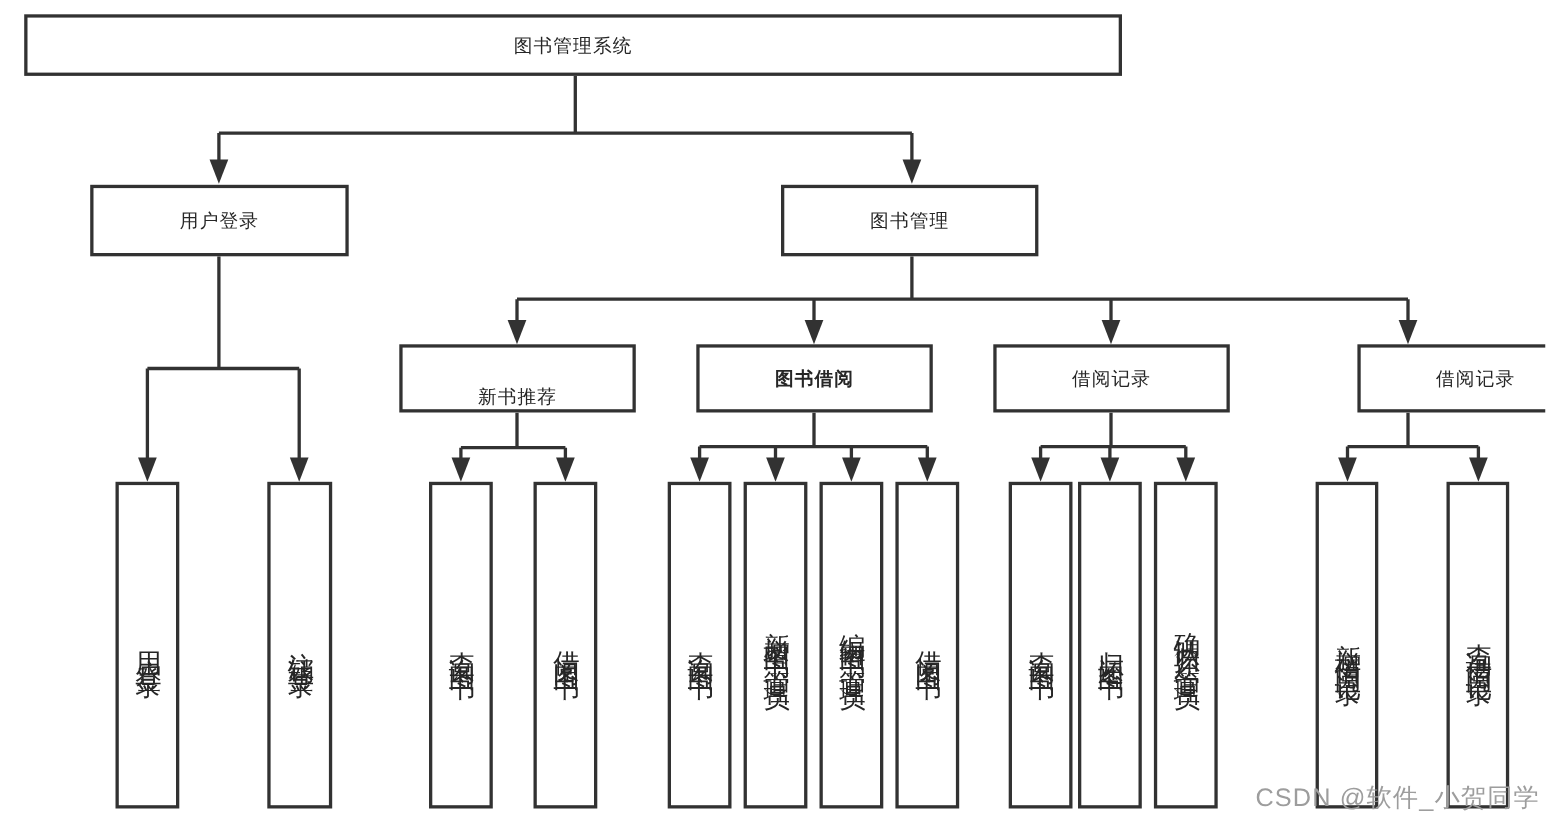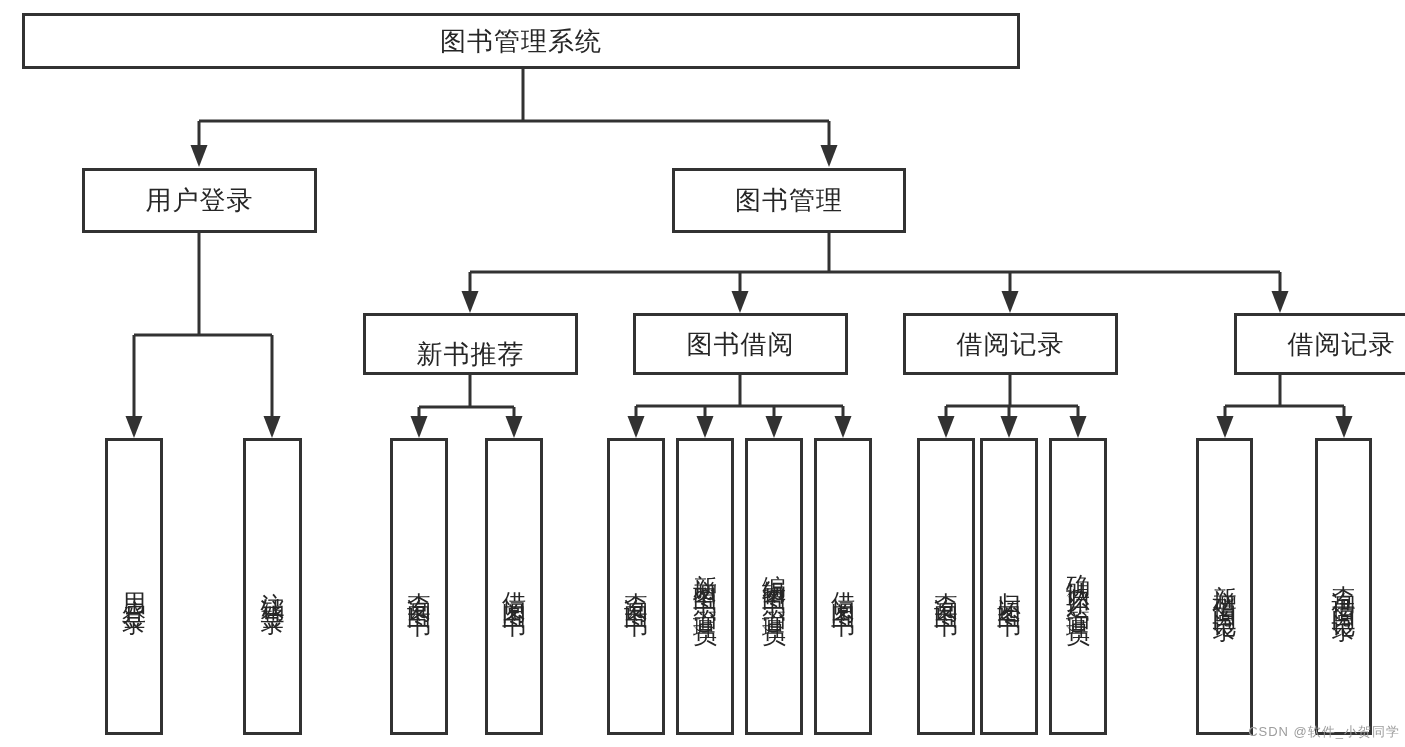--- a/index.html
+++ b/index.html
@@ -29,37 +29,37 @@
     position: absolute;
     box-sizing: border-box;
     border: 3px solid #323232;
     background: #ffffff;
     display: flex;
     align-items: center;
     justify-content: center;
     color: #262626;
   }
   .box.h .lbl {
-    font-size: 26px;
+    font-size: 17px;
     letter-spacing: 1px;
     white-space: nowrap;
   }
   .box.v .lbl {
     writing-mode: vertical-rl;
     text-orientation: mixed;
     font-size: 24px;
     line-height: 1;
     letter-spacing: 7px;
     white-space: nowrap;
   }
   .watermark {
     position: absolute;
     right: 5px;
     bottom: 6px;
-    font-size: 13px;
+    font-size: 23px;
     color: #9d9d9d;
     letter-spacing: 1px;
     white-space: nowrap;
   }
 </style>
 </head>
 <body>
 
 <div class="canvas">
 
@@ -106,28 +106,28 @@
     </g>
   </svg>
 
   <div class="box h" style="left:22px; top:13px; width:998px; height:56px;">
     <span class="lbl">图书管理系统</span>
   </div>
 
   <div class="box h" style="left:82px; top:168px; width:235px; height:65px;">
     <span class="lbl">用户登录</span>
   </div>
-  <div class="box h" style="left:672px; top:168px; width:234px; height:65px;">
+  <div class="box h" style="left:710px; top:168px; width:234px; height:65px;">
     <span class="lbl">图书管理</span>
   </div>
 
   <div class="box h" style="left:363px; top:313px; width:215px; height:62px;align-items:flex-end;">
     <span class="lbl">新书推荐</span>
   </div>
-  <div class="box h" style="left:633px; top:313px; width:215px; height:62px;">
+  <div class="box h" style="left:633px; top:313px; width:215px; height:62px;font-weight:bold;">
     <span class="lbl">图书借阅</span>
   </div>
   <div class="box h" style="left:903px; top:313px; width:215px; height:62px;">
     <span class="lbl">借阅记录</span>
   </div>
   <div class="box h" style="left:1234px; top:313px; width:215px; height:62px;">
     <span class="lbl">借阅记录</span>
   </div>
 
   <div class="box v" style="left:105px; top:438px; width:58px; height:297px;">

